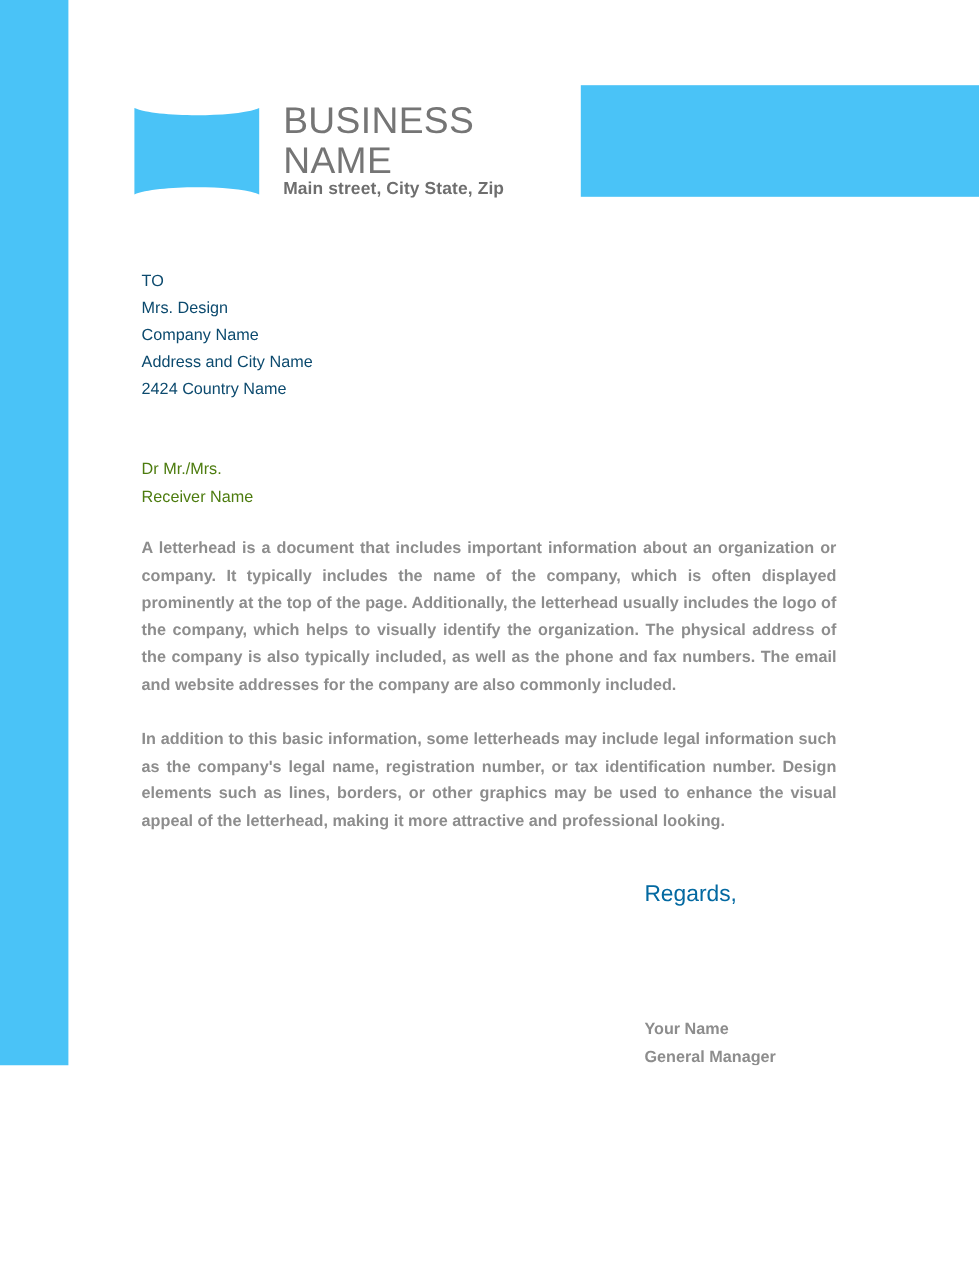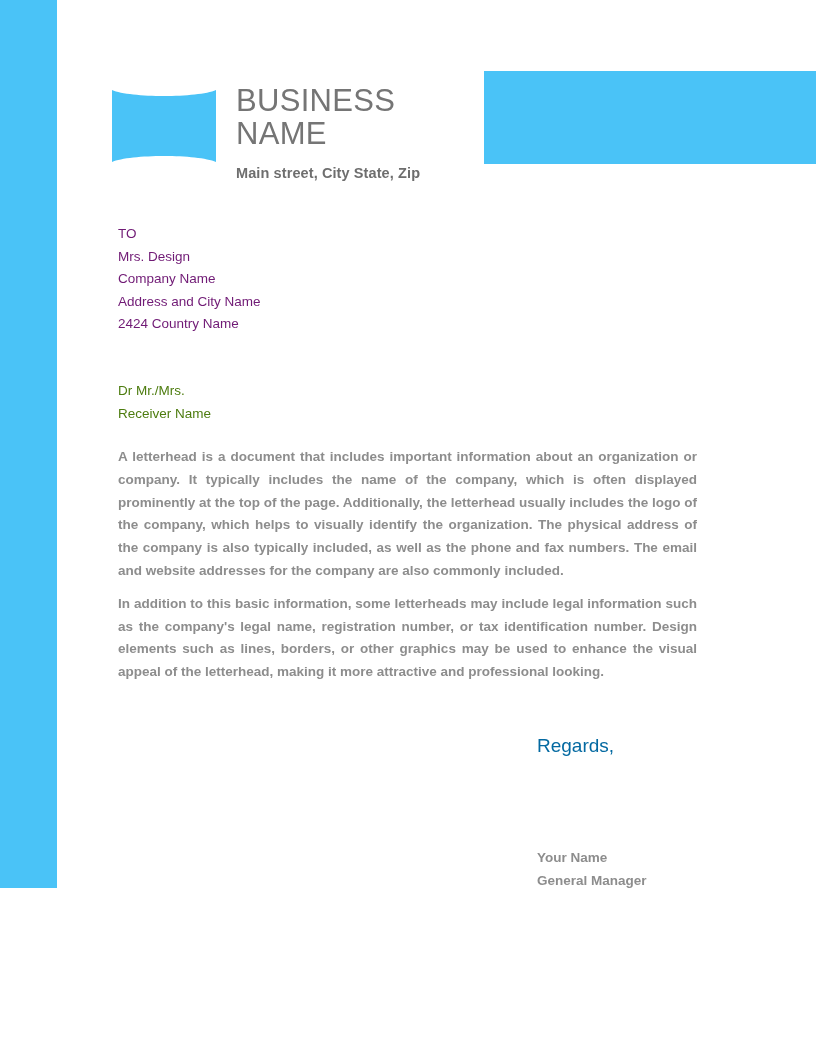--- a/index.html
+++ b/index.html
@@ -66,35 +66,35 @@
   }
   .brand-name {
     font-size: 31px;
     line-height: 33px;
     font-weight: 300;
     letter-spacing: 0.3px;
     color: #757575;
     white-space: pre-line;
   }
   .brand-tagline {
-    margin-top: 15px;
+    margin-top: 0;
     font-size: 14.5px;
     font-weight: bold;
     letter-spacing: 0.1px;
     color: #6e6e6e;
   }
 
   
   .recipient {
     position: absolute;
     left: 118px;
     top: 223px;
     font-size: 13.5px;
     line-height: 22.5px;
-    color: #701a75;
+    color: #0c4a6e;
   }
   .salutation {
     position: absolute;
     left: 118px;
     top: 380px;
     font-size: 13.5px;
     line-height: 22.5px;
     color: #4d7c0f;
   }
   .body-copy {
@@ -105,21 +105,21 @@
     font-size: 13.5px;
     line-height: 22.8px;
     color: #8d8d8d;
     text-align: justify;
   }
   .body-copy p {
     margin: 0;
     font-weight: bold;
   }
   .body-copy p + p {
-    margin-top: 10px;
+    margin-top: 22px;
   }
 
   
   .regards {
     position: absolute;
     left: 537px;
     top: 735px;
     font-size: 19px;
     line-height: 22.5px;
     color: #0369a1;

